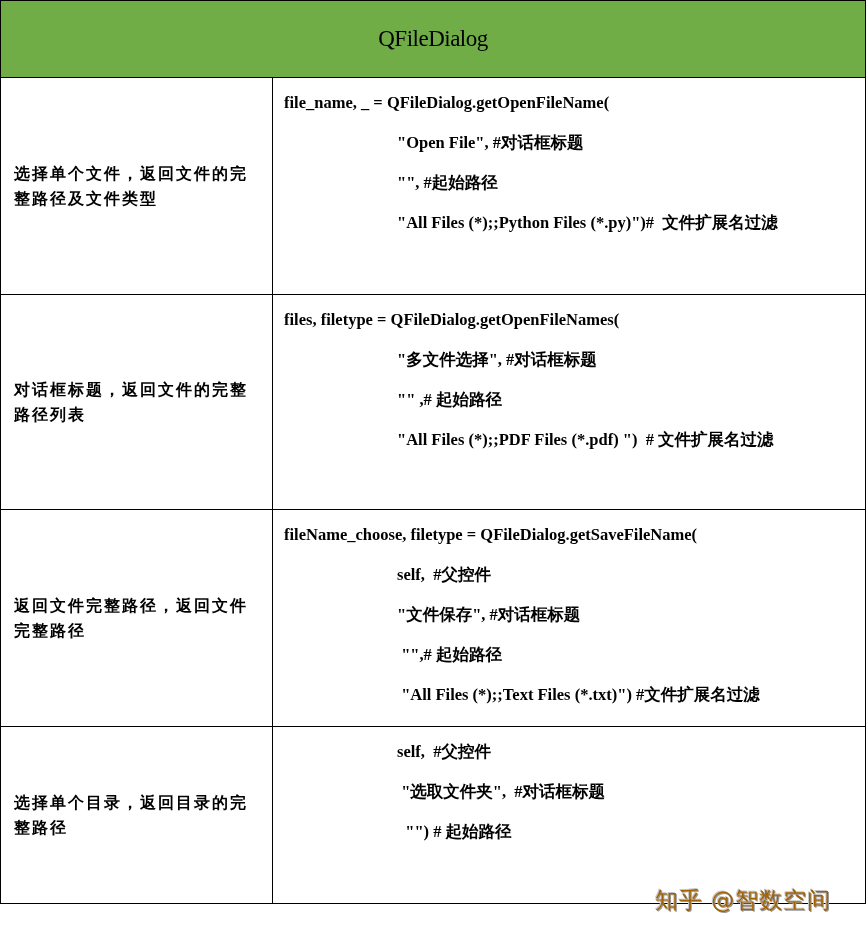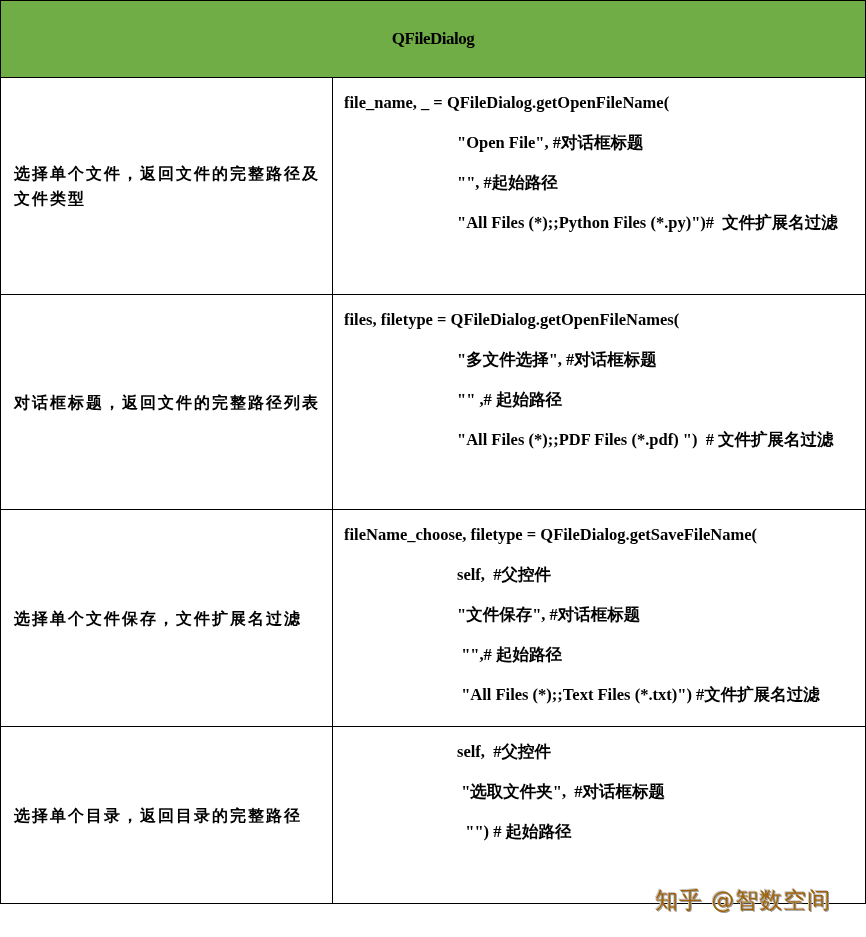--- a/index.html
+++ b/index.html
@@ -1,24 +1,24 @@
 <!DOCTYPE html>
 <html><head>
 <meta charset="utf-8">
 <style>
   html, body { margin: 0; padding: 0; background: #ffffff; }
   body { width: 866px; height: 937px; position: relative; overflow: hidden;
          font-family: "Liberation Serif", "DejaVu Serif", serif; color: #000; }
   .table { position: absolute; left: 0; top: 0; width: 864px; border: 1px solid #000; border-collapse: collapse; }
   .hdr { height: 76px; background: #70ad47; border-bottom: 1px solid #000;
          display: flex; align-items: center; justify-content: center; }
-  .hdr-title { font-weight: bold; font-size: 17px; letter-spacing: -0.5px; }
+  .hdr-title { font-weight: normal; font-size: 23px; letter-spacing: -0.5px; }
   .row { display: flex; border-bottom: 1px solid #000; box-sizing: border-box; }
   .row:last-child { border-bottom: none; }
-  .desc { width: 332px; border-right: 1px solid #000; box-sizing: border-box;
+  .desc { width: 272px; border-right: 1px solid #000; box-sizing: border-box;
           display: flex; align-items: center; padding: 0 12px 0 13px;
           font-family: Liberation Sans, sans-serif; font-weight: bold; font-size: 16px; line-height: 25px; letter-spacing: 2px; }
   .code { flex: 1; padding: 14px 12px 0 11px; box-sizing: border-box; font-weight: bold; font-size: 16.5px; }
   .code .line { height: 40px; line-height: 22px; white-space: pre; }
   .code .ind { padding-left: 113px; }
   .r1 { height: 217px; }
   .r2 { height: 215px; }
   .r3 { height: 217px; }
   .r4 { height: 176px; }
   .watermark { position: absolute; left: 655px; top: 885px; font-family: "DejaVu Sans", sans-serif;
@@ -47,21 +47,21 @@
     <div class="desc">对话框标题，返回文件的完整路径列表</div>
     <div class="code">
       <div class="line">files, filetype = QFileDialog.getOpenFileNames(</div>
       <div class="line ind">"多文件选择", #对话框标题</div>
       <div class="line ind">"" ,# 起始路径</div>
       <div class="line ind">"All Files (*);;PDF Files (*.pdf) ")  # 文件扩展名过滤</div>
     </div>
   </div>
 
   <div class="row r3">
-    <div class="desc">选择单个文件保存，文件扩展名过滤</div>
+    <div class="desc">返回文件完整路径，返回文件完整路径</div>
     <div class="code">
       <div class="line">fileName_choose, filetype = QFileDialog.getSaveFileName(</div>
       <div class="line ind">self,  #父控件</div>
       <div class="line ind">"文件保存", #对话框标题</div>
       <div class="line ind"> "",# 起始路径</div>
       <div class="line ind"> "All Files (*);;Text Files (*.txt)") #文件扩展名过滤</div>
     </div>
   </div>
 
   <div class="row r4">

